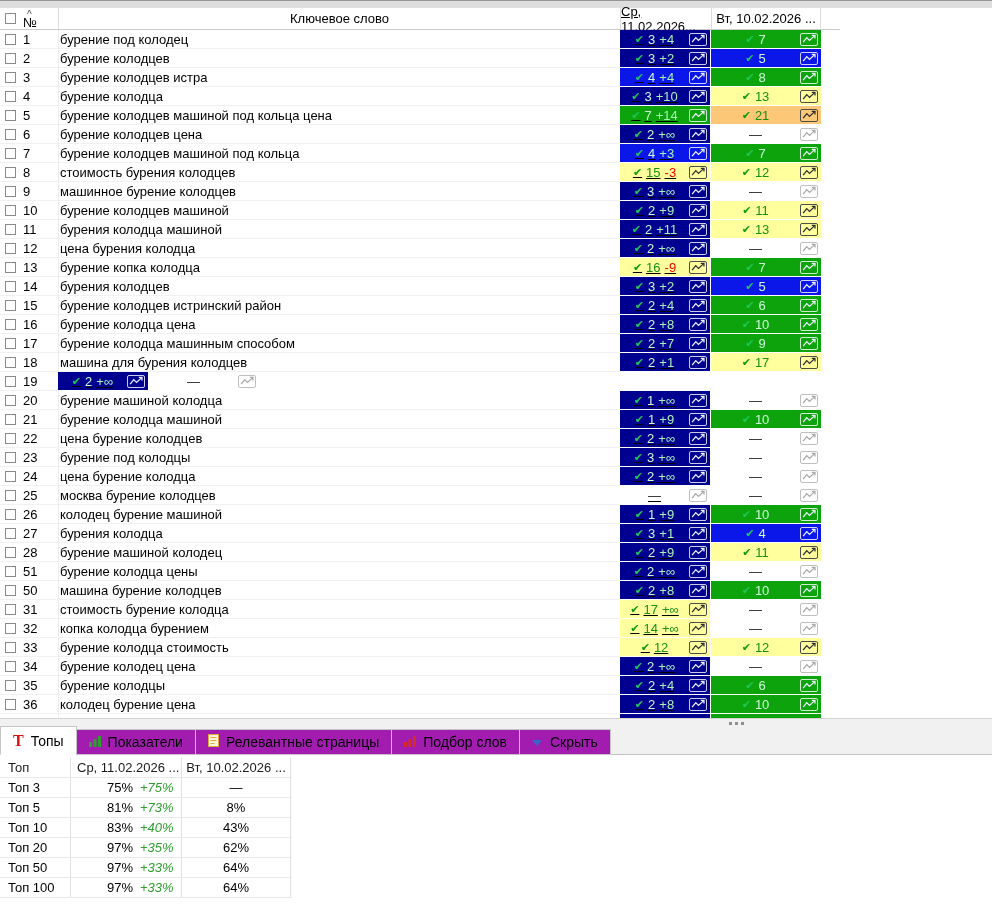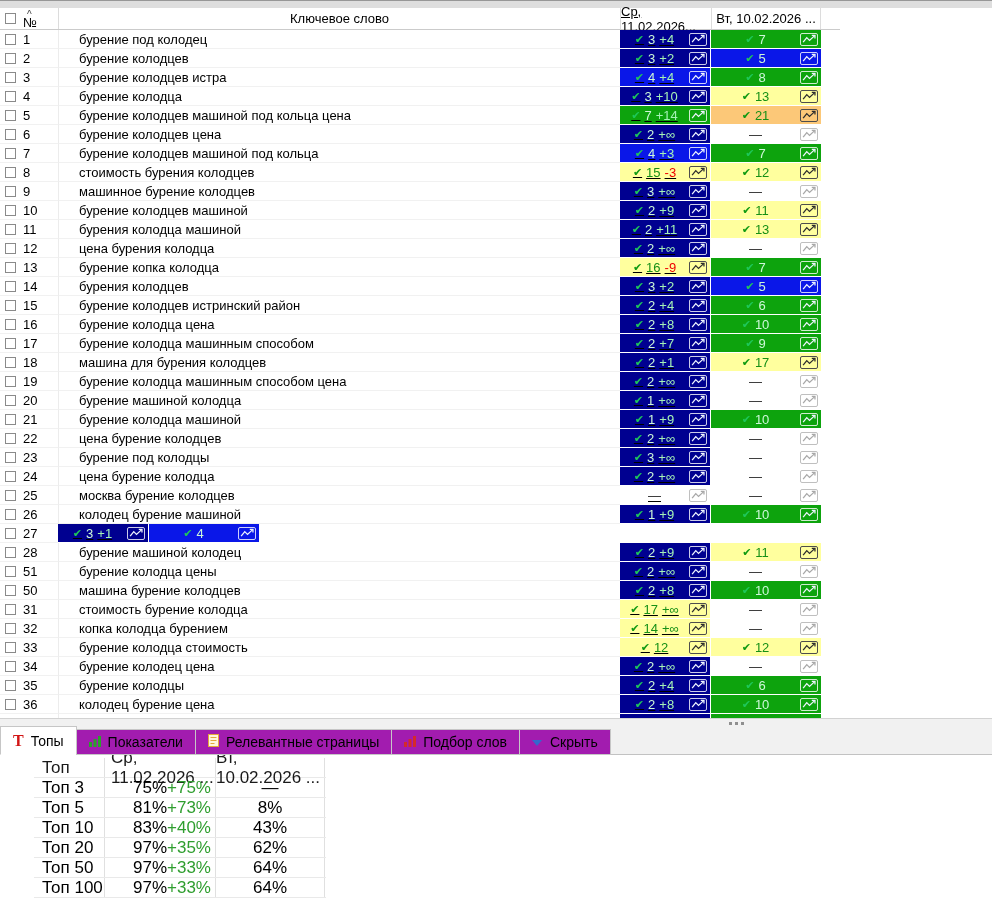--- a/index.html
+++ b/index.html
@@ -8,21 +8,21 @@
 
   
   .topbar{height:7px;background:#dedede;border-top:1px solid #979797;}
 
   
   .ktable{width:840px;}
   .thead{display:flex;height:21px;border-bottom:1px solid #cbcbcb;align-items:stretch;font-size:13px;}
   .th{display:flex;align-items:center;box-sizing:border-box;}
   .c-check{width:20px;display:flex;align-items:center;justify-content:center;box-sizing:border-box;}
   .c-num{width:38px;box-sizing:border-box;padding-left:3px;display:flex;align-items:center;font-size:13px;}
-  .c-kw{width:562px;box-sizing:border-box;padding-left:20px;display:flex;align-items:center;font-size:13px;border-left:1px solid #ececec;}
+  .c-kw{width:562px;box-sizing:border-box;padding-left:1px;display:flex;align-items:center;font-size:13px;border-left:1px solid #ececec;}
   .th.c-kw{justify-content:center;border-left:1px solid #dcdcdc;padding-left:0;}
   .c-d1{width:90px;box-sizing:border-box;text-decoration:underline;}
   .c-d2{width:110px;box-sizing:border-box;}
   .th.c-d1,.th.c-d2{justify-content:center;border-left:1px solid #dcdcdc;}
   .th.c-d2{border-right:1px solid #dcdcdc;}
   .c-gap{width:1px;background:#fff;}
   .numwrap{display:flex;flex-direction:column;line-height:9px;padding-top:0px;}
   .caret{font-size:10px;color:#444;height:7px;line-height:7px;padding-left:4px;}
 
   .trow{display:flex;height:19px;align-items:stretch;}
@@ -61,28 +61,28 @@
   .graybar{height:35px;background:#f1f1f1;border-top:1px solid #d2d2d2;border-bottom:1px solid #c2c2c2;position:relative;box-sizing:content-box;}
   .handle{position:absolute;left:729px;top:3px;display:flex;gap:3px;cursor:row-resize;}
   .handle i{width:3px;height:3px;background:#8f8f8f;display:block;}
   .tabs{position:absolute;left:0;bottom:-1px;display:flex;align-items:flex-end;z-index:2;}
   .tab{display:flex;align-items:center;gap:7px;height:26px;padding:0 12px;background:#a21caf;border:1px solid #c6c6c6;font-size:14px;box-sizing:border-box;margin-left:-1px;cursor:pointer;white-space:nowrap;}
   .tab:first-child{margin-left:0;}
   .tab.active{background:#fff;height:29px;border-bottom:1px solid #fff;}
   .t-letter{color:#d21616;font-weight:bold;font-family:"Liberation Serif",serif;font-size:16px;line-height:14px;}
 
   
-  .summary{margin-top:3px;width:292px;font-size:17px;padding-left:34px;}
+  .summary{margin-top:3px;width:292px;font-size:13px;}
   .srow{display:flex;height:19px;align-items:stretch;border-bottom:1px solid #e9e9e9;}
   .srow.head{color:#1a1a1a;}
   .scol1{width:70px;padding-left:8px;display:flex;align-items:center;box-sizing:border-box;}
   .scol2{width:111px;border-left:1px solid #e0e0e0;display:flex;align-items:center;box-sizing:border-box;padding-left:6px;}
   .scol3{width:110px;border-left:1px solid #e0e0e0;border-right:1px solid #e0e0e0;display:flex;align-items:center;justify-content:center;box-sizing:border-box;}
   .pct{width:56px;text-align:right;}
-  .schg{color:#2f9e2f;}
+  .schg{margin-left:7px;color:#2f9e2f;font-style:italic;}
 </style>
 </head>
 <body>
 
 <div class="screen">
   <div class="topbar"></div>
 
   <div class="ktable">
     <div class="thead">
       <div class="c-check th">
@@ -689,21 +689,20 @@
                 <polyline points="10.5,1.5 14,1.5 14,5" fill="none" stroke="currentColor" stroke-width="1.4"></polyline>
               </svg>
             </span>
           </div>
         </div>
         <div class="trow">
           <div class="c-check">
             <span class="cb"></span>
           </div>
           <div class="c-num">19</div>
-          <div class="c-kw">бурение колодца машинным способом цена</div>
           <div class="pos c-d1 bg-navy">
             <span class="val">
               <span class="v-chk">✔</span>
               <span class="v-pos">2</span>
               <span class="v-chg">+∞</span>
             </span>
             <span class="cicon">
               <svg width="15" height="10" viewBox="0 0 16 11">
                 <polyline points="1,9 5,4 8,7 14,1.5" fill="none" stroke="currentColor" stroke-width="1.4"></polyline>
                 <polyline points="10.5,1.5 14,1.5 14,5" fill="none" stroke="currentColor" stroke-width="1.4"></polyline>
@@ -945,20 +944,21 @@
                 <polyline points="10.5,1.5 14,1.5 14,5" fill="none" stroke="currentColor" stroke-width="1.4"></polyline>
               </svg>
             </span>
           </div>
         </div>
         <div class="trow">
           <div class="c-check">
             <span class="cb"></span>
           </div>
           <div class="c-num">27</div>
+          <div class="c-kw">бурения колодца</div>
           <div class="pos c-d1 bg-navy">
             <span class="val">
               <span class="v-chk">✔</span>
               <span class="v-pos">3</span>
               <span class="v-chg">+1</span>
             </span>
             <span class="cicon">
               <svg width="15" height="10" viewBox="0 0 16 11">
                 <polyline points="1,9 5,4 8,7 14,1.5" fill="none" stroke="currentColor" stroke-width="1.4"></polyline>
                 <polyline points="10.5,1.5 14,1.5 14,5" fill="none" stroke="currentColor" stroke-width="1.4"></polyline>

